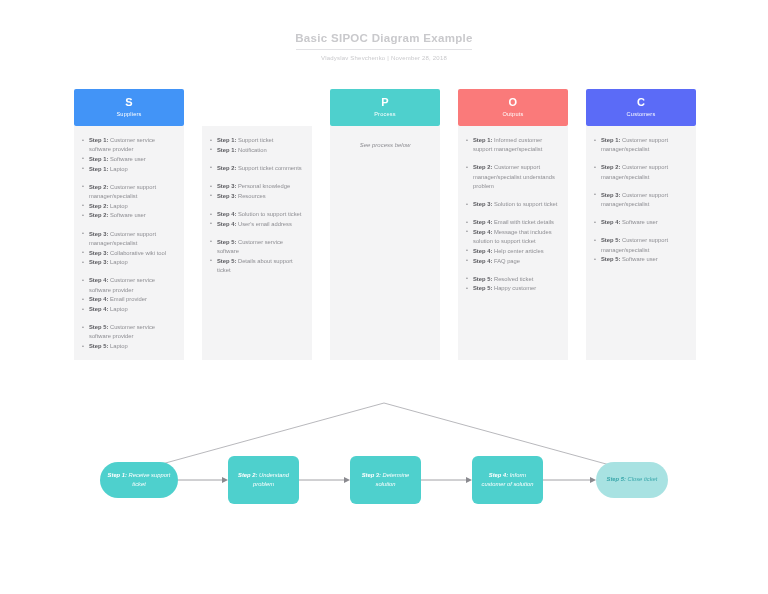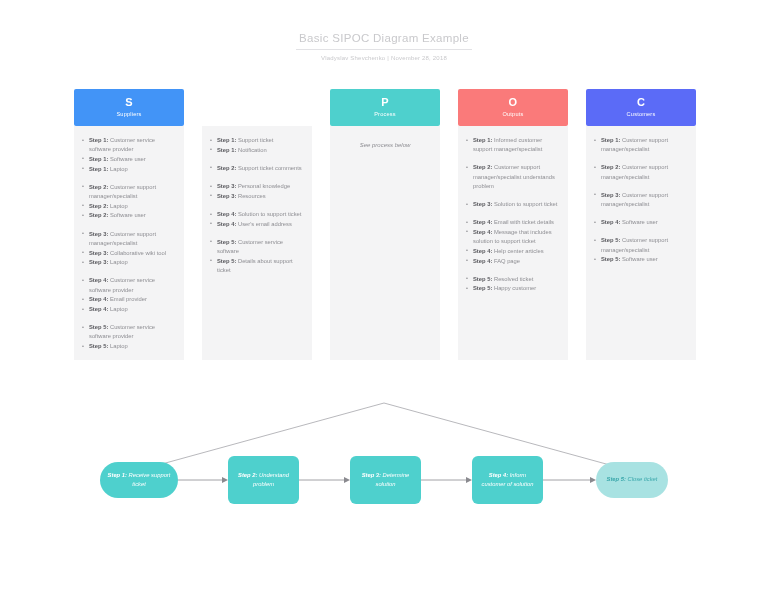--- a/index.html
+++ b/index.html
@@ -24,21 +24,21 @@
   
   .title-block {
     position: absolute;
     top: 30px;
     left: 0;
     width: 768px;
     text-align: center;
   }
   .doc-title {
     font-size: 11.5px;
-    font-weight: normal;
+    font-weight: bold;
     color: #c9c9cc;
     letter-spacing: 0.3px;
     line-height: 16px;
   }
   .title-rule {
     width: 176px;
     height: 1px;
     background: #e2e2e5;
     margin: 3px auto 0 auto;
   }

